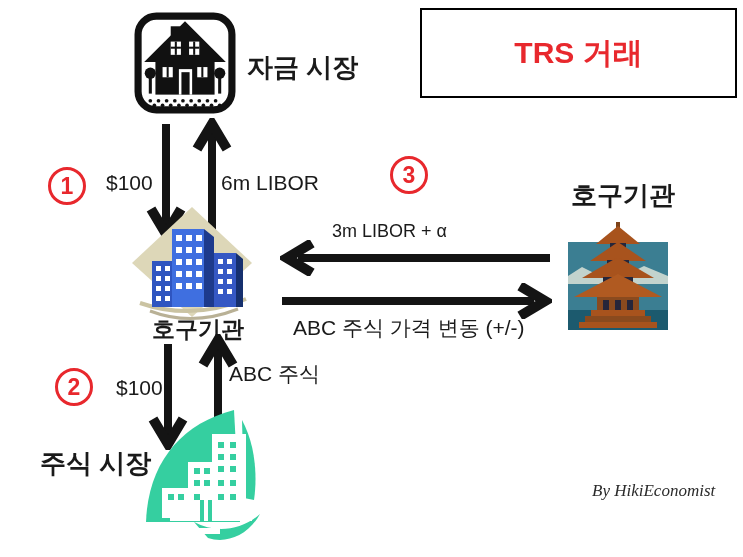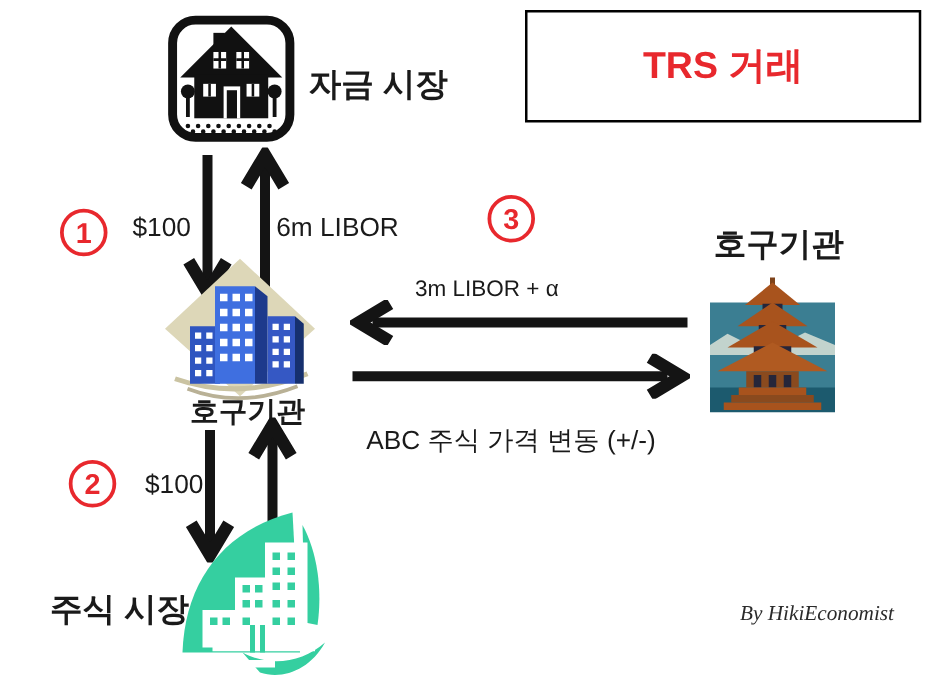--- a/index.html
+++ b/index.html
@@ -193,39 +193,40 @@
       <line x1="270" y1="18" x2="18" y2="18" stroke="#141414" stroke-width="8"></line>
       <polyline points="32,3 7,18 32,33" fill="none" stroke="#141414" stroke-width="10"></polyline>
     </svg>
   </div>
   <div class="abs" style="left:280px;top:283px;">
     <svg width="272" height="36" viewBox="0 0 272 36">
       <line x1="2" y1="18" x2="254" y2="18" stroke="#141414" stroke-width="8"></line>
       <polyline points="240,3 265,18 240,33" fill="none" stroke="#141414" stroke-width="10"></polyline>
     </svg>
   </div>
-  <div class="abs flow-label" style="left:293px;top:314px;font-size:21px;margin-top:24px;">ABC 주식 가격 변동 (+/-)</div>
+  <div class="abs flow-label" style="left:293px;top:314px;font-size:21px;">ABC 주식 가격 변동 (+/-)</div>
 
   <div class="abs circnum" style="left:55px;top:368px;">2</div>
 
   <div class="abs flow-label" style="left:116px;top:376px;font-size:21px;">$100</div>
   <div class="abs" style="left:148px;top:344px;">
     <svg width="40" height="106" viewBox="0 0 40 106">
       <line x1="20" y1="0" x2="20" y2="92" stroke="#141414" stroke-width="8"></line>
       <polyline points="5,75 20,100 35,75" fill="none" stroke="#141414" stroke-width="10"></polyline>
     </svg>
   </div>
   <div class="abs" style="left:198px;top:334px;">
     <svg width="40" height="120" viewBox="0 0 40 120">
       <line x1="20" y1="120" x2="20" y2="14" stroke="#141414" stroke-width="8"></line>
       <polyline points="5,31 20,6 35,31" fill="none" stroke="#141414" stroke-width="10"></polyline>
     </svg>
   </div>
-
-  <div class="abs node-label" style="left:40px;top:446px;margin-top:24px;">주식 시장</div>
+  <div class="abs flow-label" style="left:229px;top:360px;font-size:21px;">ABC 주식</div>
+
+  <div class="abs node-label" style="left:40px;top:446px;">주식 시장</div>
   <div class="abs" style="left:142px;top:402px;">
     <svg width="135" height="140" viewBox="0 0 135 140">
 
       <path d="M4,120 C6,62 38,22 92,8 L98,120 Z" fill="#35cfa0"></path>
       <path d="M100,18 C112,40 116,70 112,98 L102,96 Z" fill="#35cfa0"></path>
       <path d="M52,120 C74,132 100,128 118,112 C106,134 84,142 66,136 Z" fill="#35cfa0"></path>
 
       <rect x="70" y="32" width="34" height="84" fill="#ffffff"></rect>
       <rect x="46" y="60" width="26" height="56" fill="#ffffff"></rect>
       <rect x="20" y="86" width="28" height="30" fill="#ffffff"></rect>

